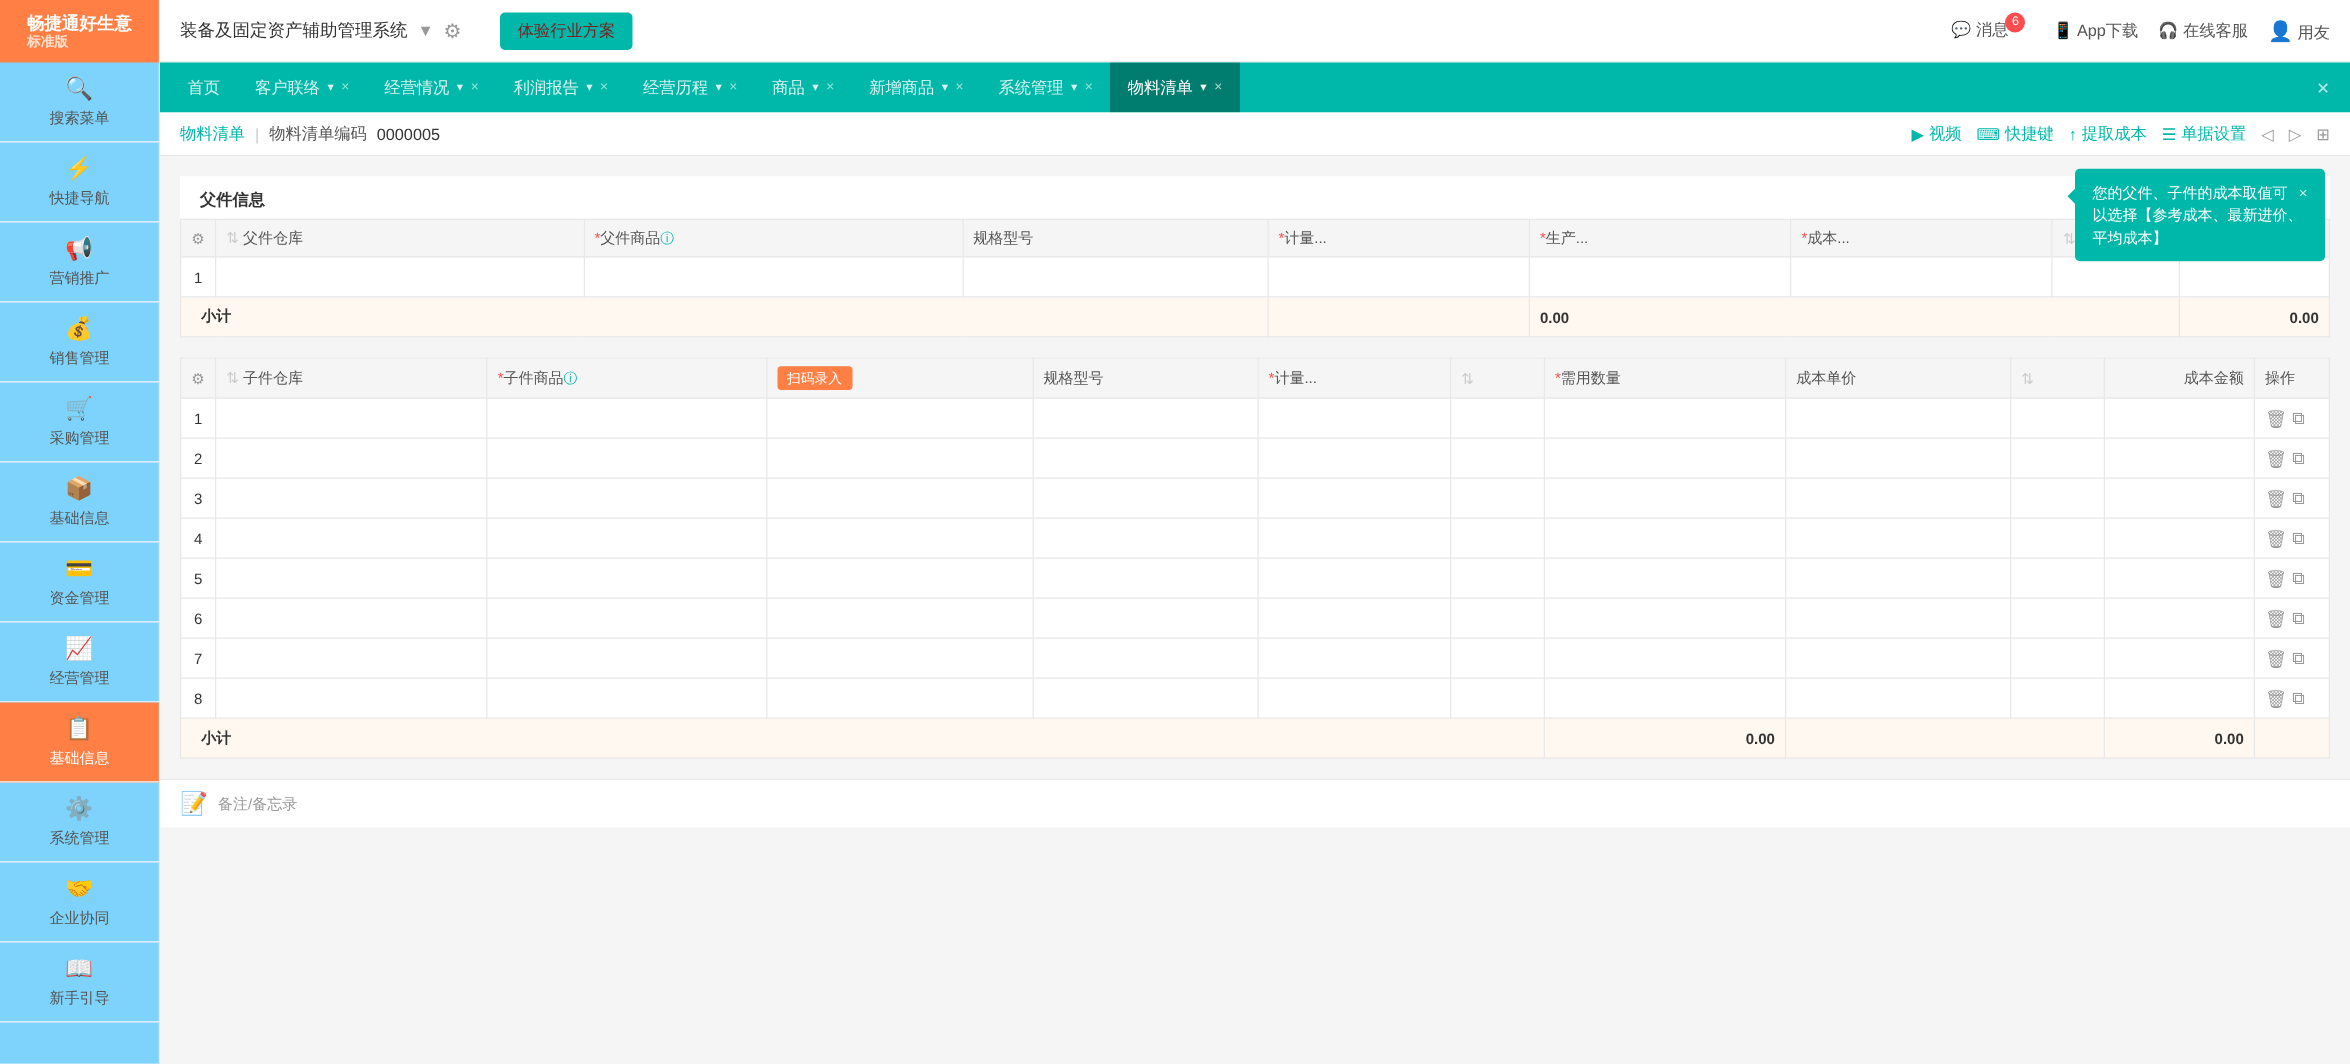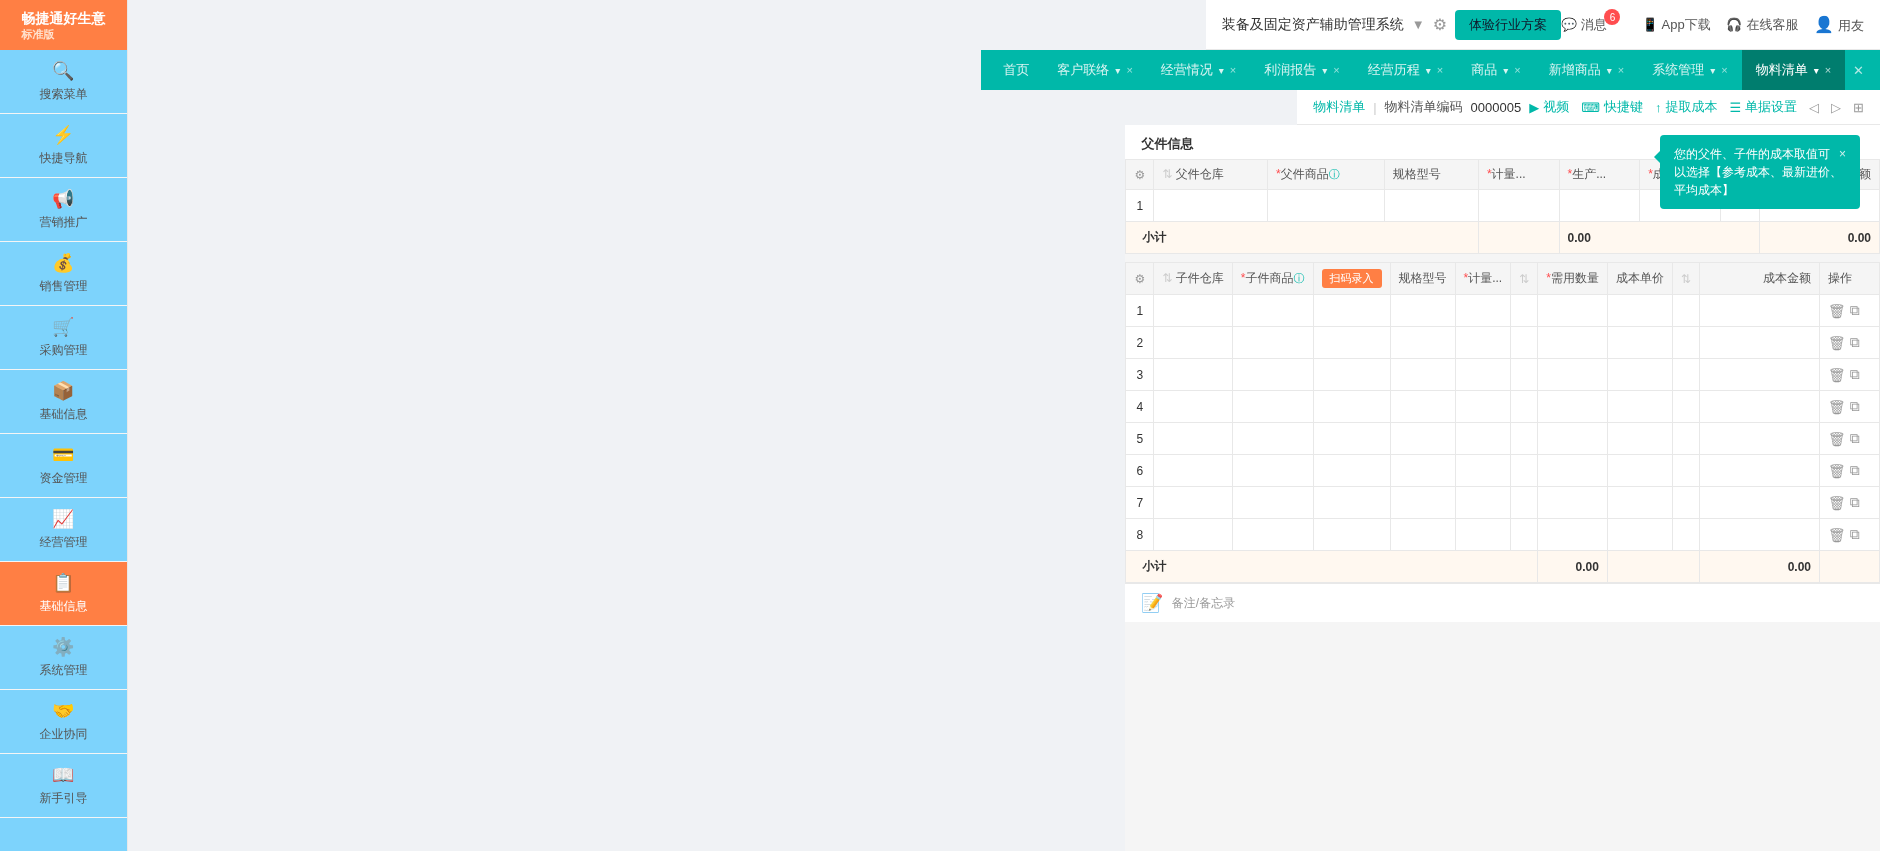--- a/index.html
+++ b/index.html
@@ -41,21 +41,20 @@
     .sidebar-item.active { background: #fff5f0; color: #ff7f44; }
     .sidebar-item .icon { font-size: 18px; }
     .sidebar-item.active { background: #ff7f44; color: #fff; }
 
     
     .main {
       flex: 1;
       display: flex;
       flex-direction: column;
       overflow: hidden;
-      align-items: flex-end;
     }
 
     
     .top-header {
       height: 50px;
       background: #fff;
       display: flex;
       align-items: center;
       padding: 0 16px;
       border-bottom: 1px solid #e8e8e8;
@@ -71,26 +70,27 @@
     .system-title { color: #333; font-size: 14px; }
     .top-header-right {
       display: flex;
       align-items: center;
       gap: 16px;
       color: #555;
       font-size: 13px;
     }
     .trial-btn {
       background: #00b8a9;
-      color: #0f172a;
+      color: #7f1d1d;
       border: none;
       padding: 6px 14px;
       border-radius: 4px;
       cursor: pointer;
       font-size: 13px;
+      margin-left: 23px;
     }
     .badge {
       background: #ff4d4f;
       color: white;
       border-radius: 50%;
       width: 16px;
       height: 16px;
       font-size: 10px;
       display: inline-flex;
       align-items: center;
@@ -152,21 +152,21 @@
     .content {
       flex: 1;
       overflow-y: auto;
       background: #f5f5f5;
       padding: 0;
     }
 
     
     .section {
       background: #fff;
-      margin: 0;
+      margin: 16px;
     }
     .section-title {
       font-size: 13px;
       font-weight: 600;
       color: #333;
       padding: 10px 16px 6px;
     }
 
     
     .data-table {

